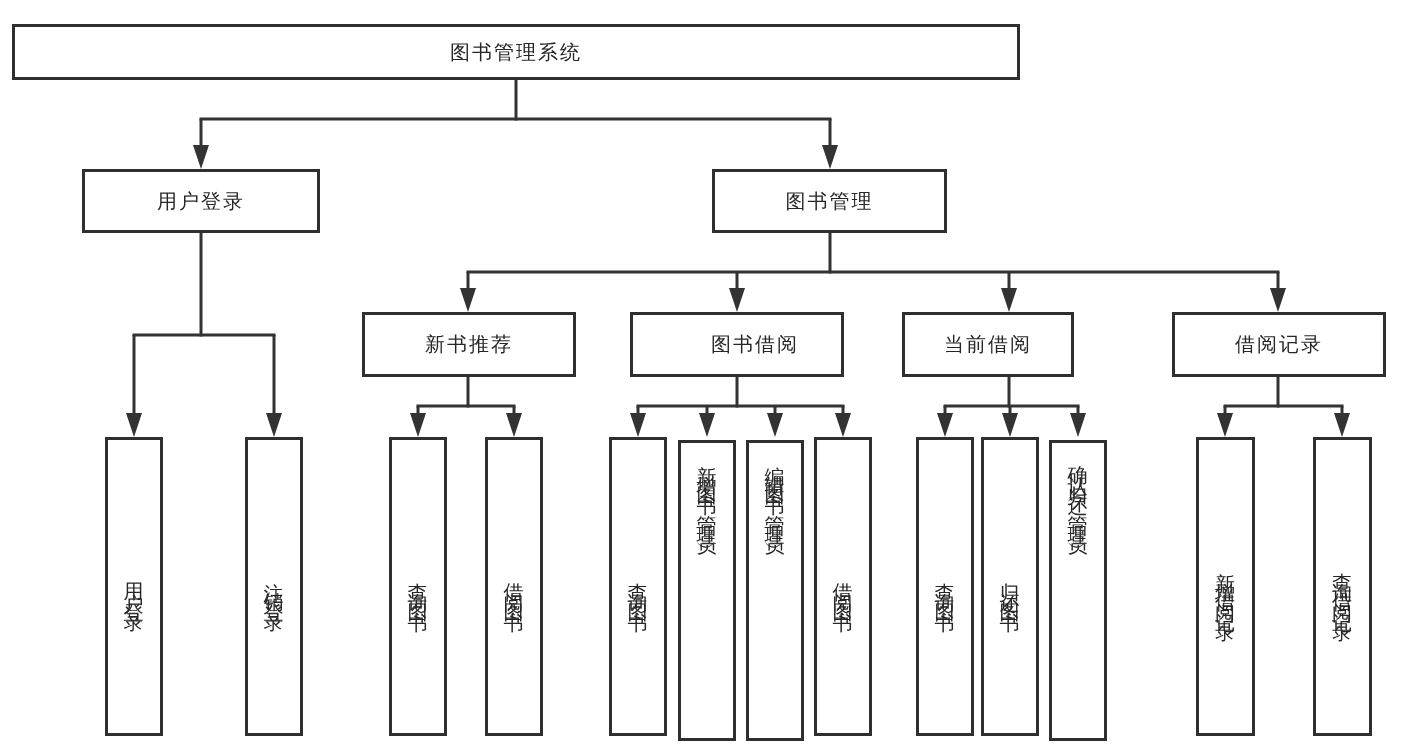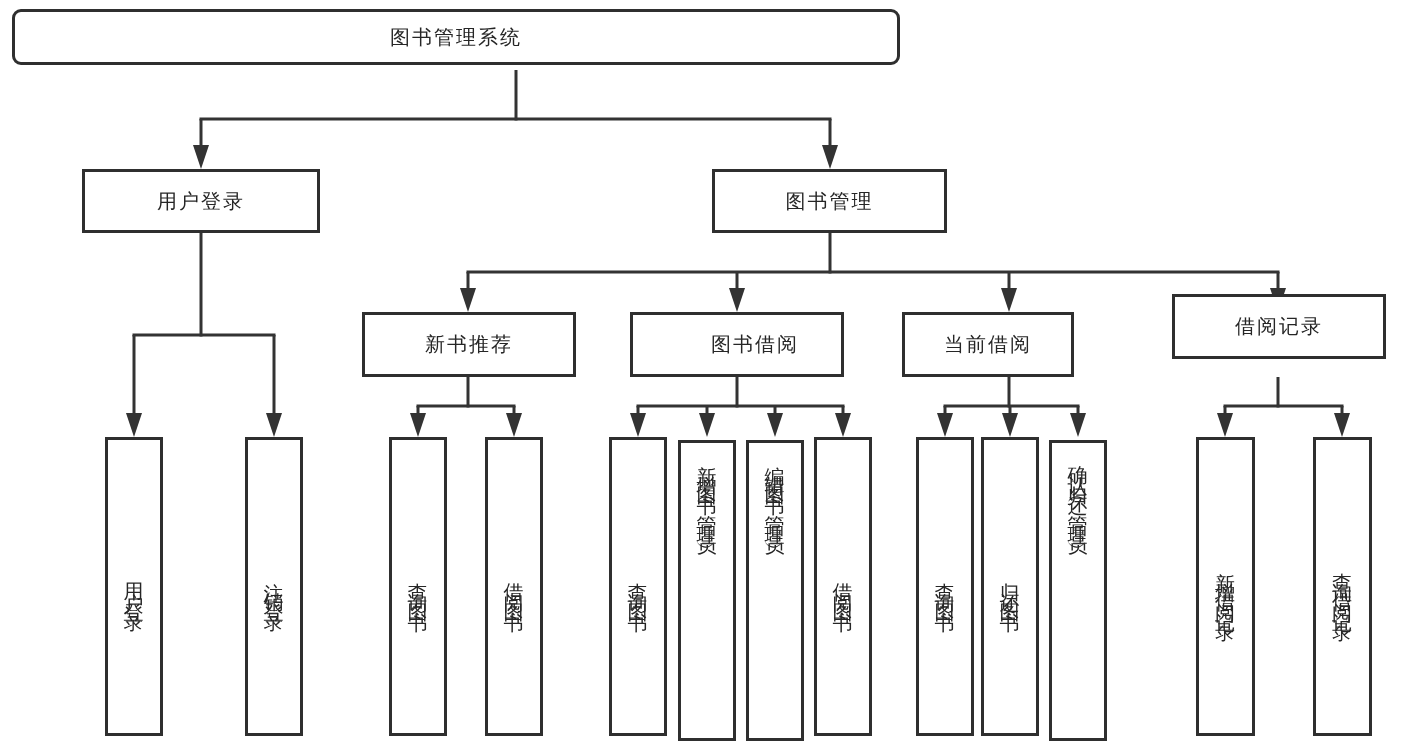--- a/index.html
+++ b/index.html
@@ -91,41 +91,41 @@
     <polygon points="699,413 715,413 707,437"></polygon>
     <polygon points="767,413 783,413 775,437"></polygon>
     <polygon points="835,413 851,413 843,437"></polygon>
     <polygon points="937,413 953,413 945,437"></polygon>
     <polygon points="1002,413 1018,413 1010,437"></polygon>
     <polygon points="1070,413 1086,413 1078,437"></polygon>
     <polygon points="1217,413 1233,413 1225,437"></polygon>
     <polygon points="1334,413 1350,413 1342,437"></polygon>
   </svg>
 
-  <div class="node h" style="left:12px;top:9px;width:888px;height:56px;border-radius:9px;">
+  <div class="node h" style="left:12px;top:24px;width:1008px;height:56px;">
     <span>图书管理系统</span>
   </div>
 
   <div class="node h" style="left:82px;top:169px;width:238px;height:64px;">
     <span>用户登录</span>
   </div>
   <div class="node h" style="left:362px;top:312px;width:214px;height:65px;">
     <span>新书推荐</span>
   </div>
 
   <div class="node h" style="left:712px;top:169px;width:235px;height:64px;">
     <span>图书管理</span>
   </div>
   <div class="node h" style="left:630px;top:312px;width:214px;height:65px;padding-left:36px;">
     <span>图书借阅</span>
   </div>
   <div class="node h" style="left:902px;top:312px;width:172px;height:65px;">
     <span>当前借阅</span>
   </div>
-  <div class="node h" style="left:1172px;top:294px;width:214px;height:65px;">
+  <div class="node h" style="left:1172px;top:312px;width:214px;height:65px;">
     <span>借阅记录</span>
   </div>
 
   <div class="node v" style="left:105px;top:437px;width:58px;height:299px;">
     <span class="vtext">用户登录</span>
   </div>
   <div class="node v" style="left:245px;top:437px;width:58px;height:299px;">
     <span class="vtext">注销登录</span>
   </div>
 

